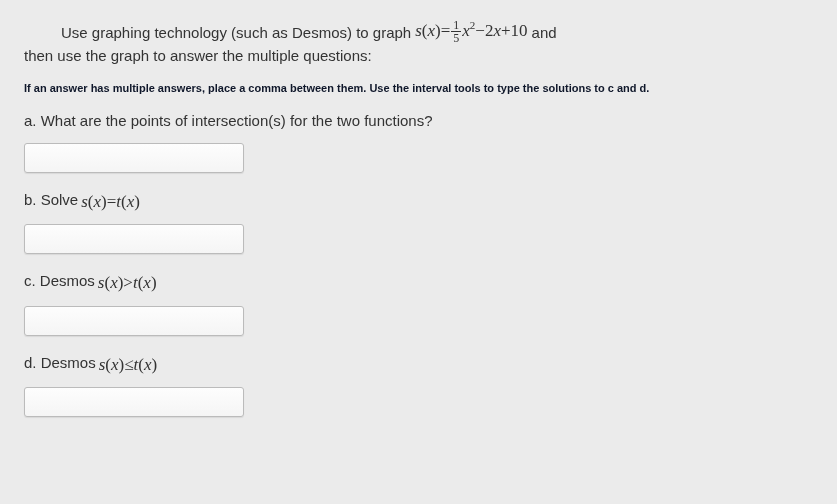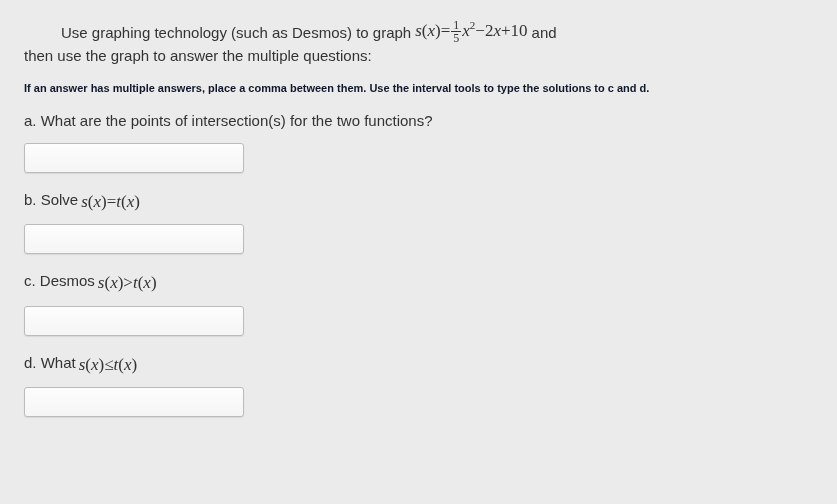--- a/index.html
+++ b/index.html
@@ -127,20 +127,20 @@
 <div class="question">
   <div class="question-row">
     <span>c. Desmos</span>
     <span class="math"><span class="var">s</span>(<span class="var">x</span>)&gt;<span class="var">t</span>(<span class="var">x</span>)</span>
   </div>
 </div>
 <input type="text" class="answer-input" style="">
 
 <div class="question">
   <div class="question-row">
-    <span>d. What</span>
+    <span>d. Desmos</span>
     <span class="math"><span class="var">s</span>(<span class="var">x</span>)≤<span class="var">t</span>(<span class="var">x</span>)</span>
   </div>
 </div>
 <input type="text" class="answer-input bottom-spacer" style="">
 
 
 
 
 </body></html>

